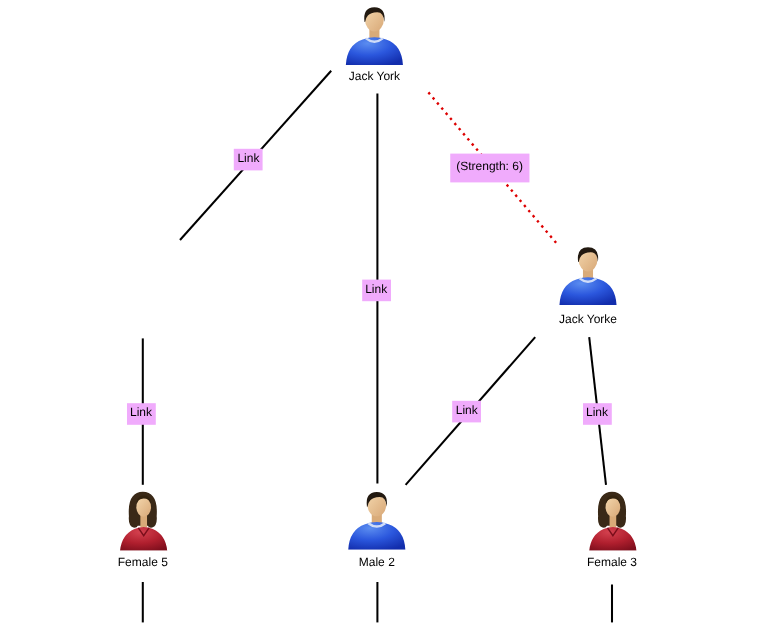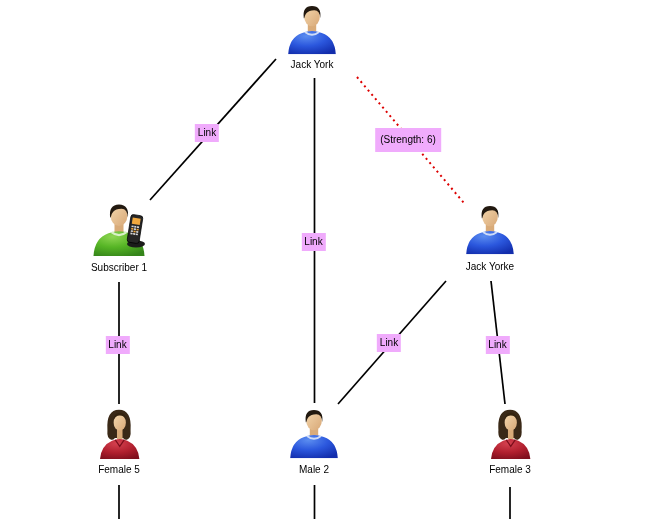--- a/index.html
+++ b/index.html
@@ -113,26 +113,20 @@
     <line x1="510" y1="487" x2="510" y2="519" stroke="#000" stroke-width="1.7"></line>
   </svg>
 
   <div class="node" style="left:283px;top:3px;width:58px;">
     <svg width="56" height="52" viewBox="0 0 60 54">
         <use href="#sym-male-blue"></use>
       </svg>
     <div class="nlabel" style="margin-top:2px;">Jack York</div>
   </div>
 
-  <div class="node" style="left:87px;top:202px;width:64px;">
-    <svg width="64" height="54" viewBox="0 0 64 54">
-        <use href="#sym-male-green-phone"></use>
-      </svg>
-    <div class="nlabel" style="margin-top:4px;">Subscriber 1</div>
-  </div>
 
   <div class="node" style="left:461px;top:203px;width:58px;">
     <svg width="56" height="52" viewBox="0 0 60 54">
         <use href="#sym-male-blue"></use>
       </svg>
     <div class="nlabel" style="margin-top:4px;">Jack Yorke</div>
   </div>
 
   <div class="node" style="left:93px;top:407px;width:52px;">
     <svg width="50" height="52" viewBox="0 0 54 56">

